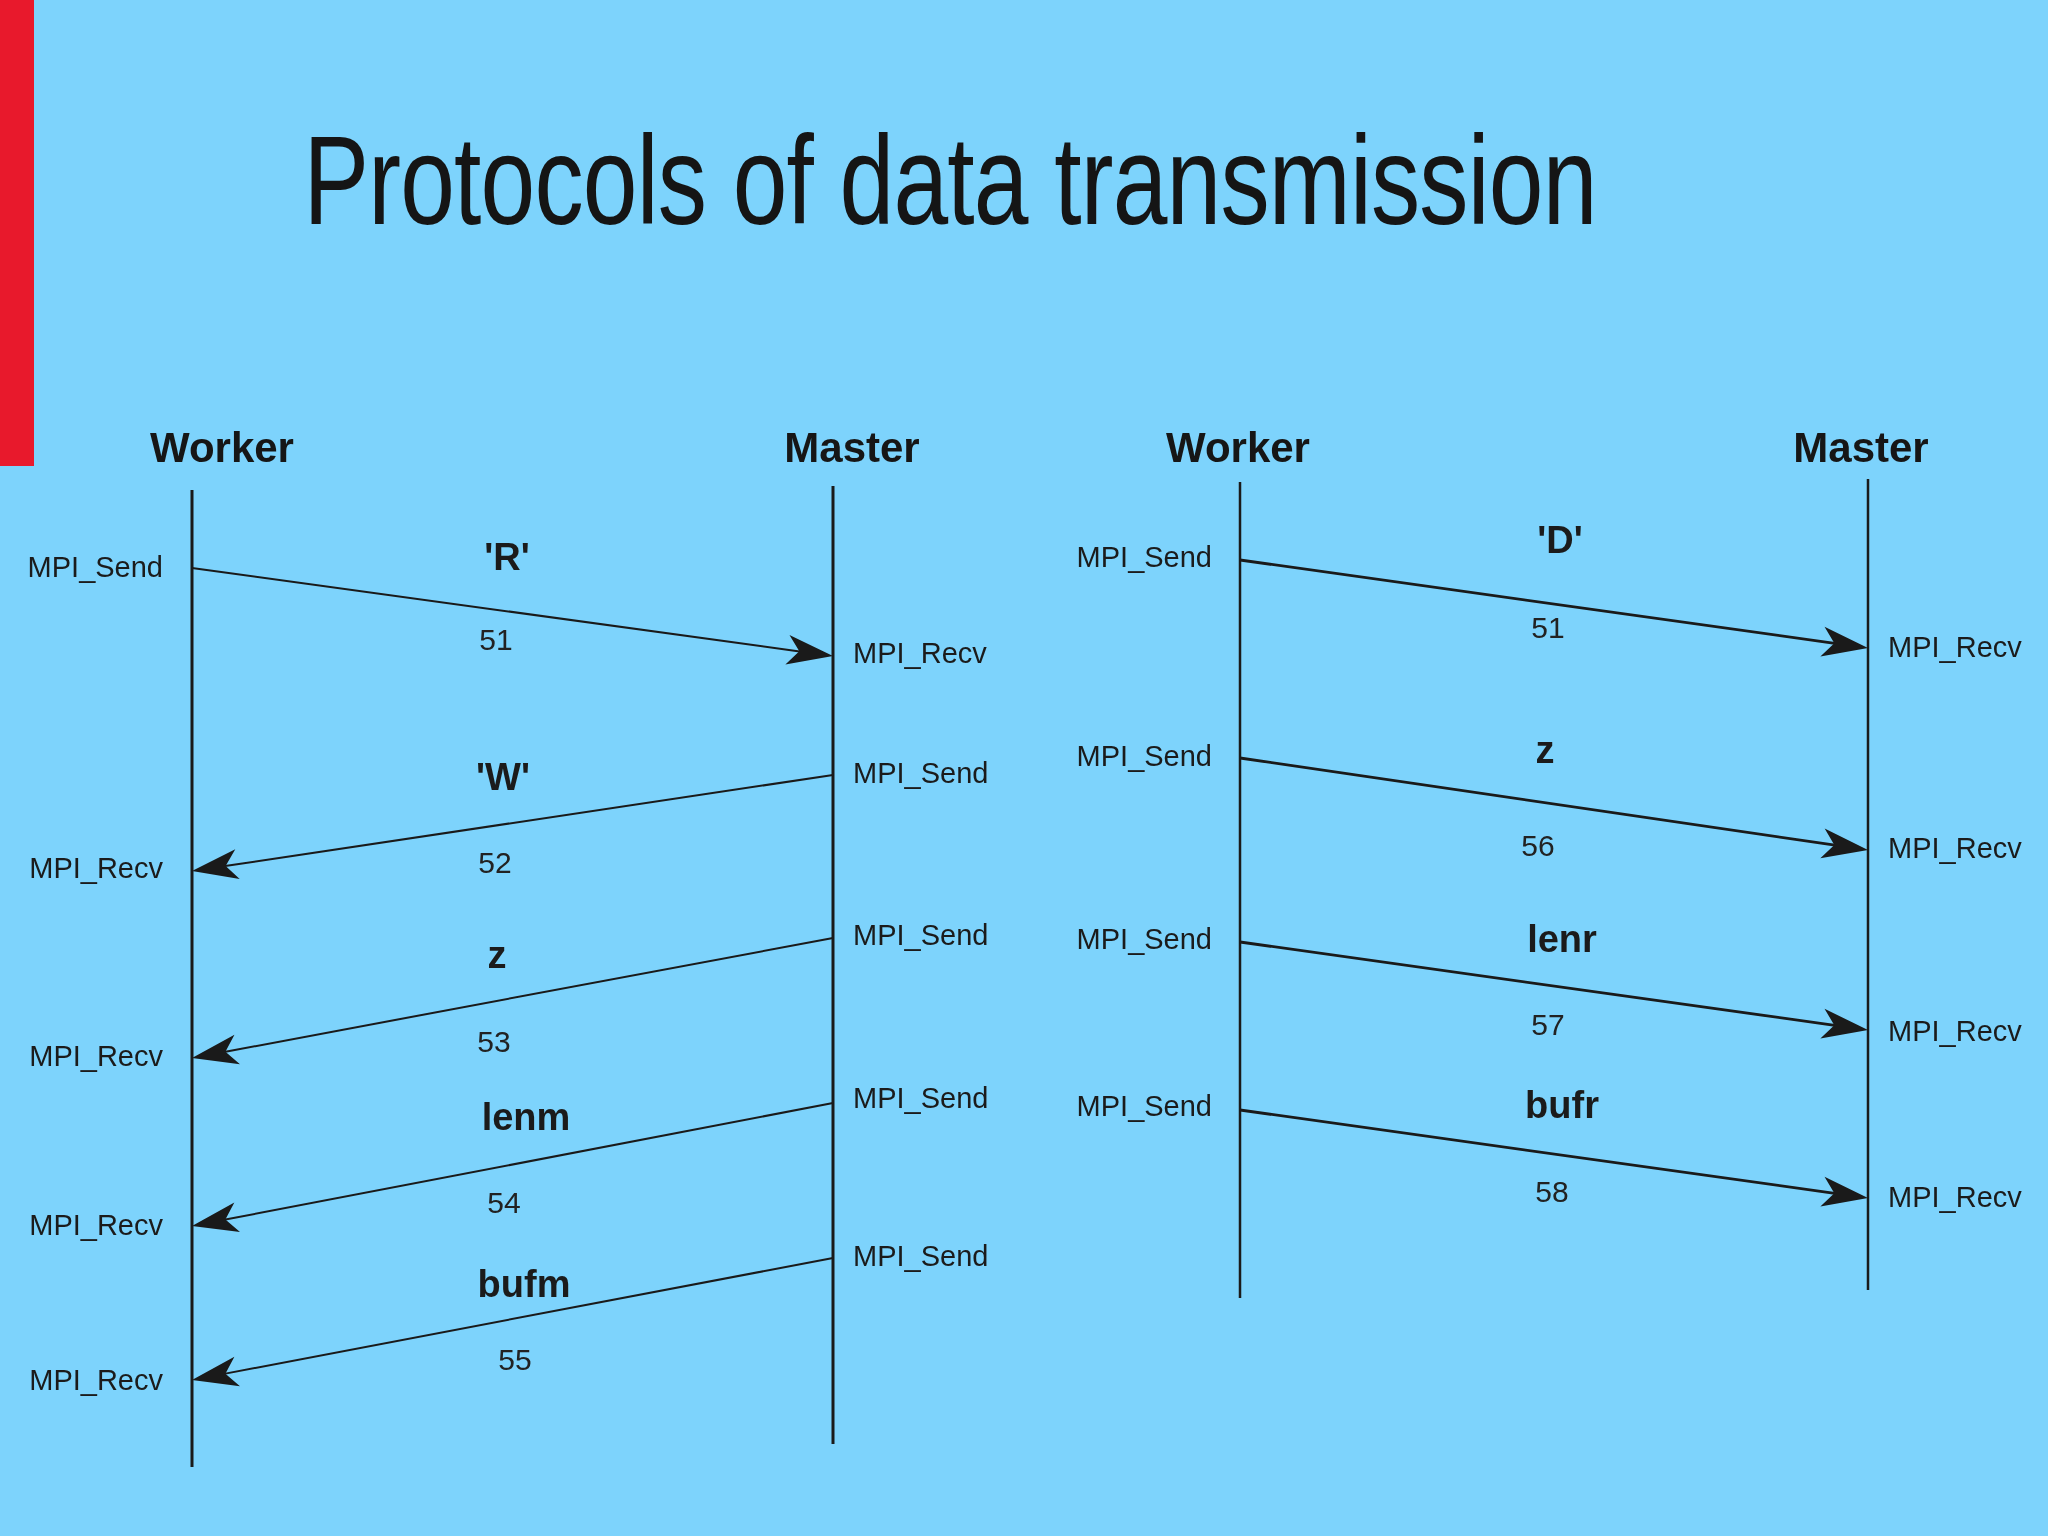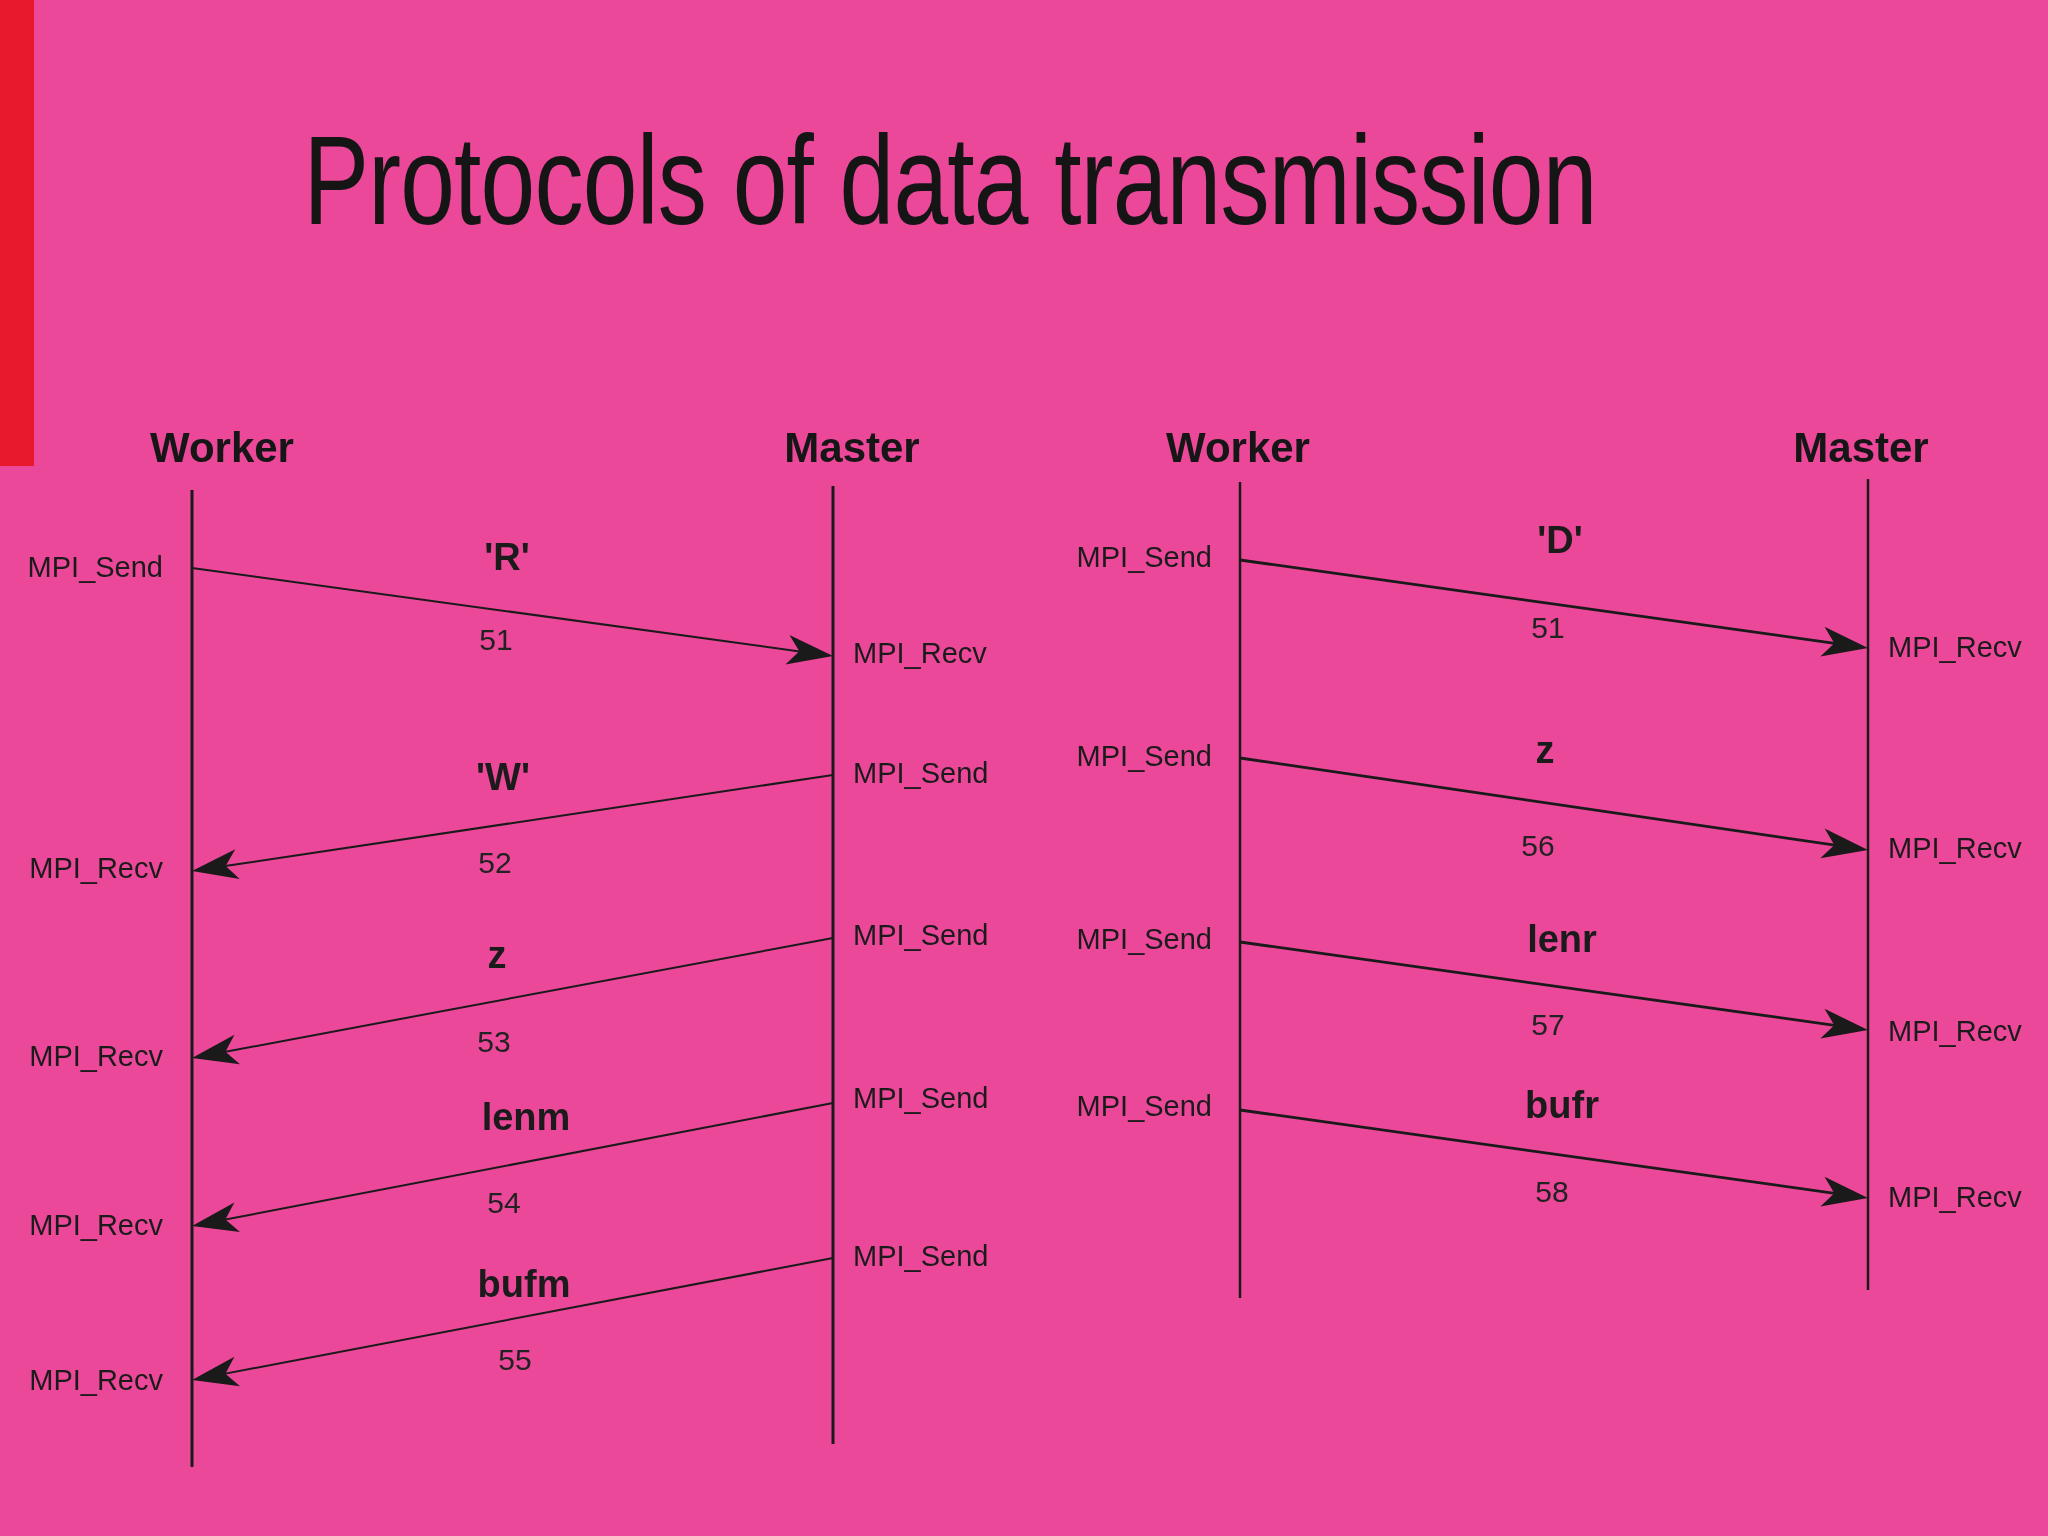--- a/index.html
+++ b/index.html
@@ -1,19 +1,19 @@
 <!DOCTYPE html>
 <html><head>
 <meta charset="utf-8">
 <style>
   html,body{margin:0;padding:0;background:#888;}
   .slide{
     position:relative;
     width:2048px;height:1536px;
-    background:#ec4899;
+    background:#7dd3fc;
     overflow:hidden;
     font-family:"Liberation Sans","DejaVu Sans",sans-serif;
   }
   .accent{position:absolute;}
   .title-wrap{
     position:absolute;
     top:118px;left:950px;
     transform:translateX(-50%);
     white-space:nowrap;
   }

